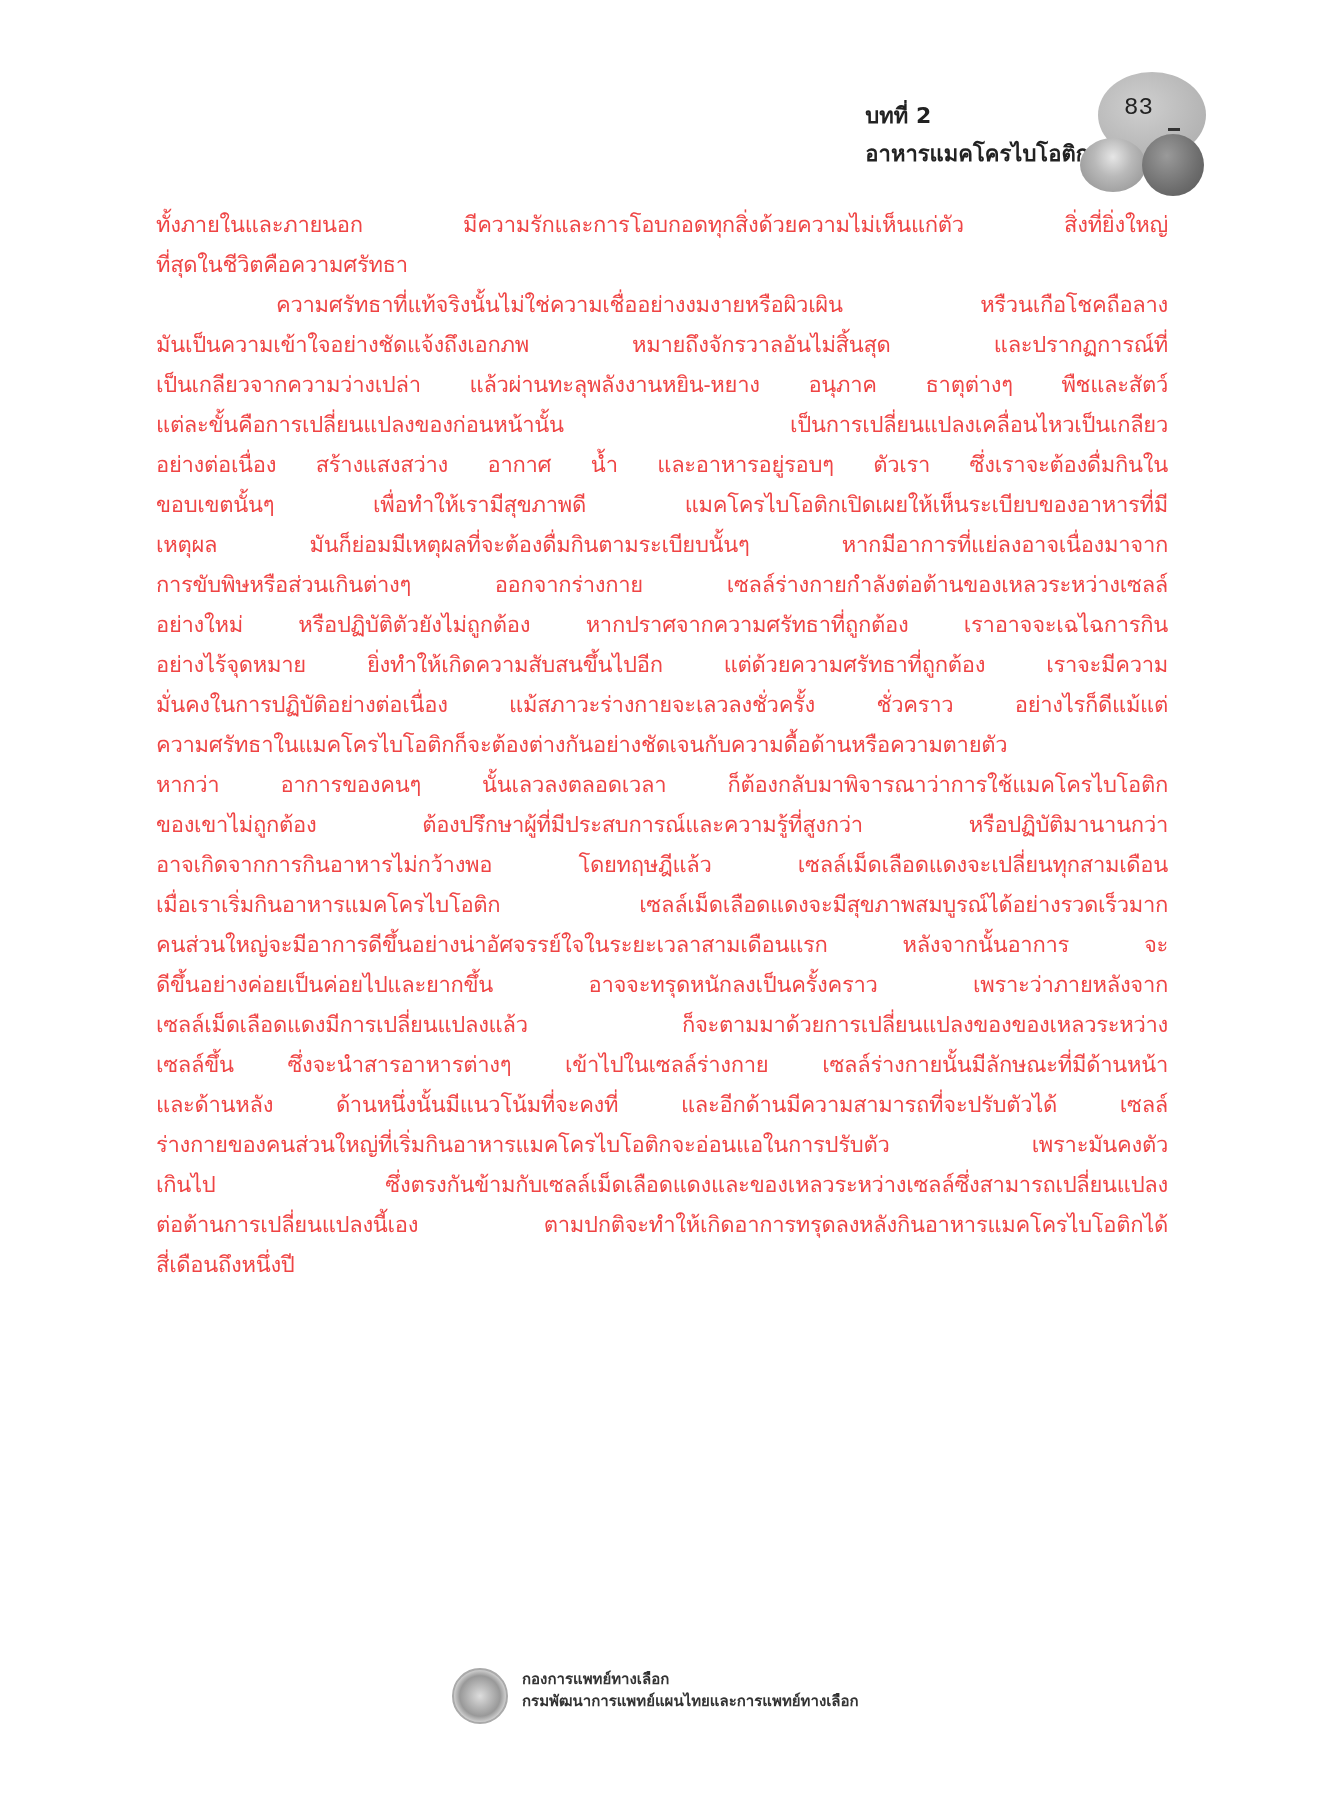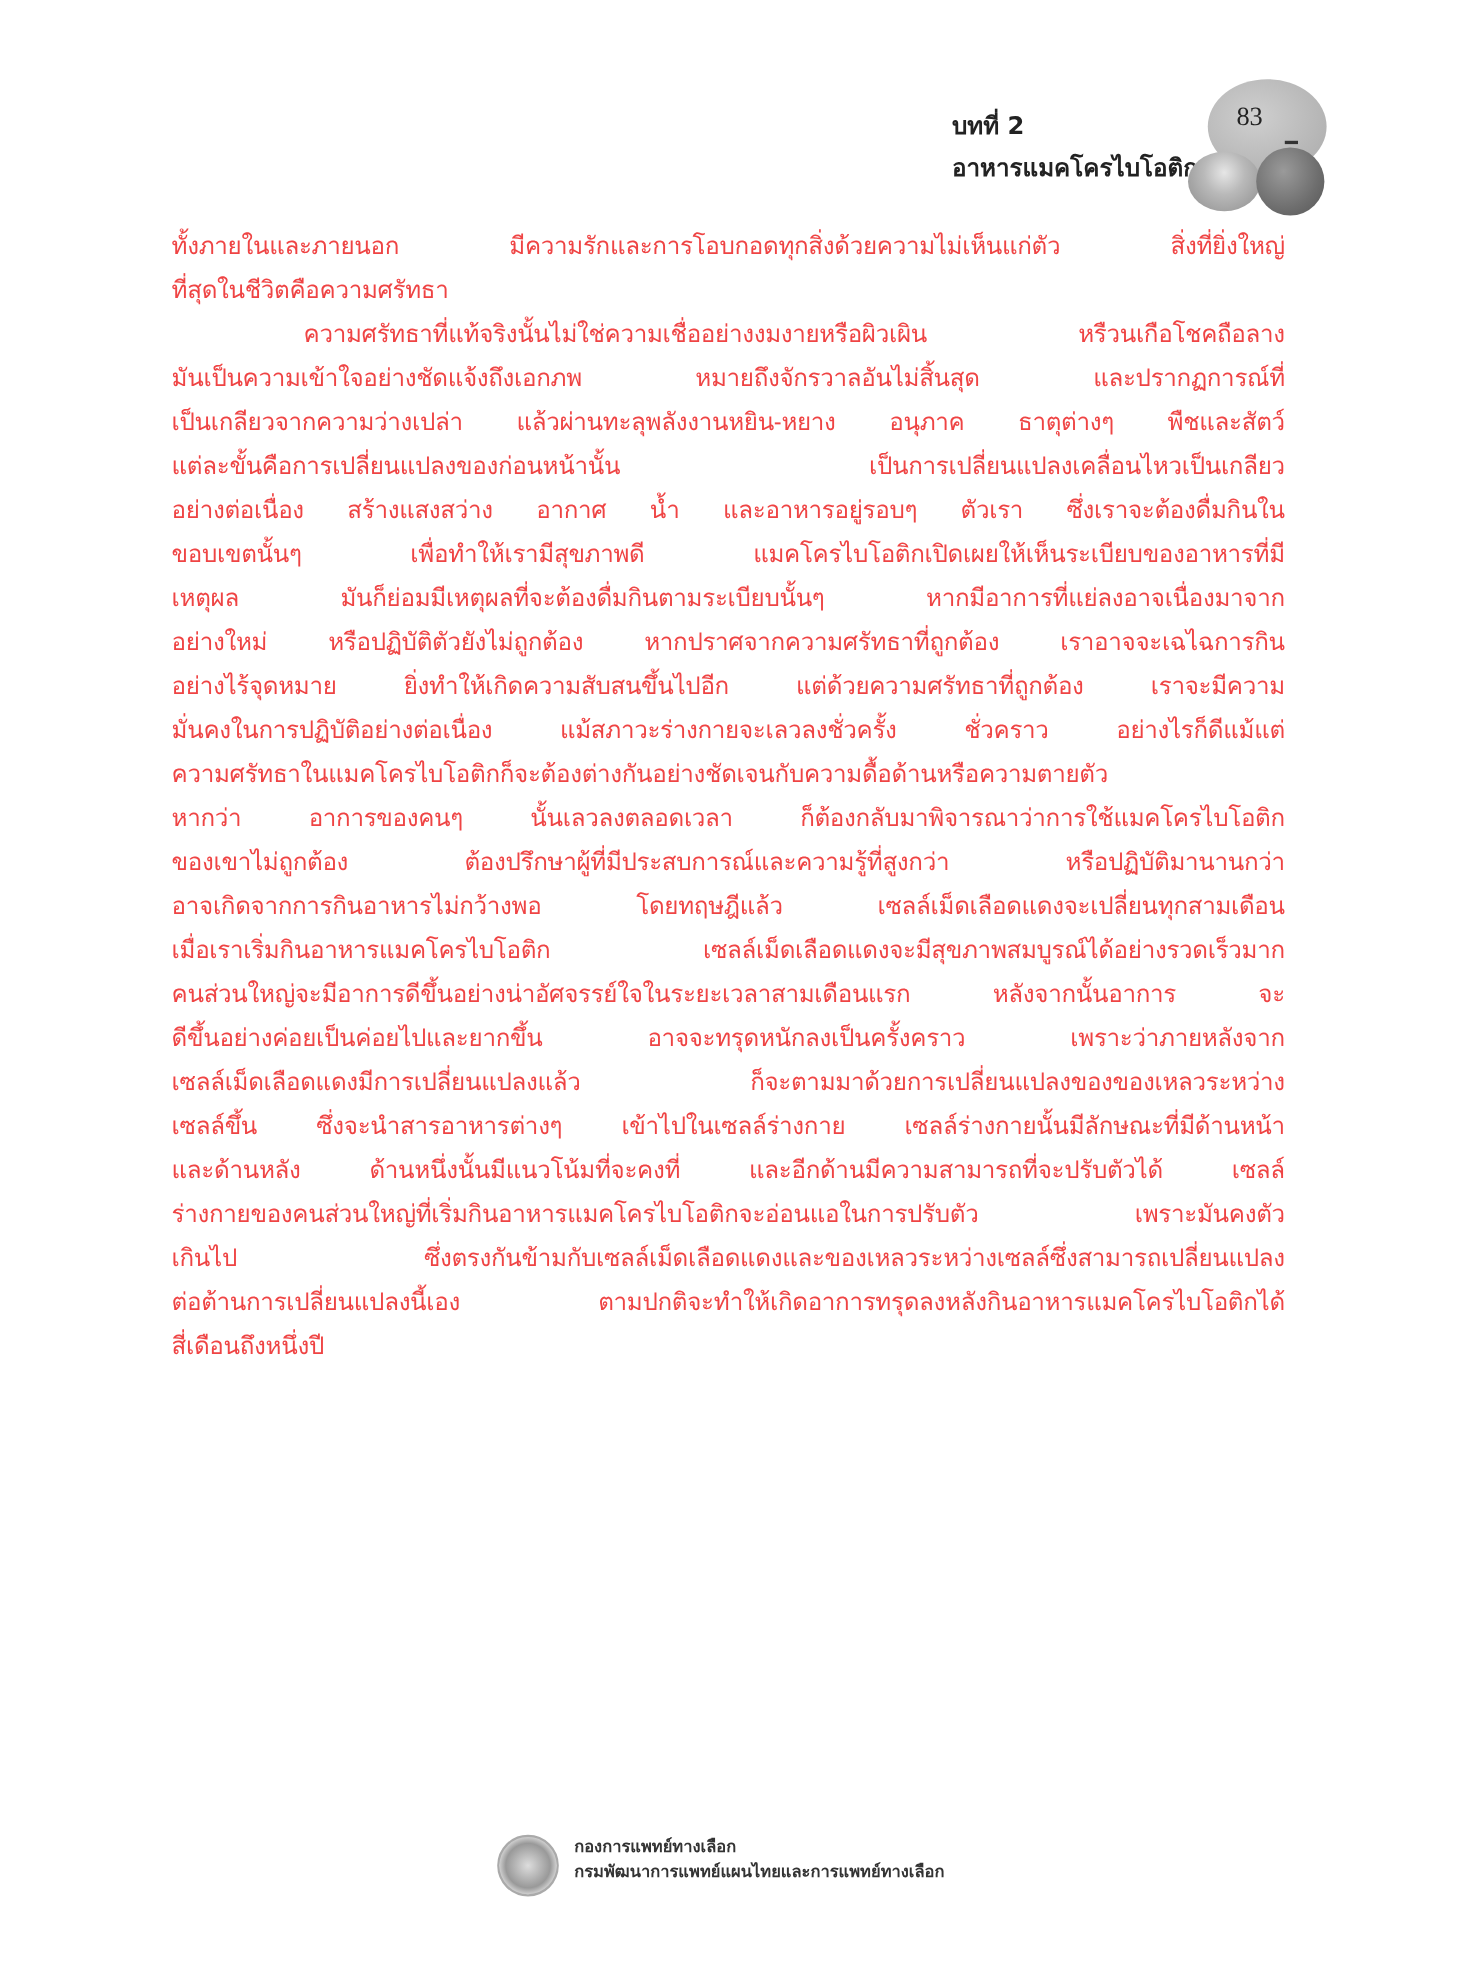--- a/index.html
+++ b/index.html
@@ -5,21 +5,21 @@
   html, body { margin: 0; padding: 0; background: #ffffff; }
   body { width: 1327px; height: 1800px; position: relative; overflow: hidden;
          font-family: "DejaVu Sans", "Liberation Sans", sans-serif; color: #1a1a1a; }
   .header { position: absolute; right: 238px; top: 96px; }
   .chapter { font-size: 22px; font-weight: bold; line-height: 40px; color: #222; }
   .chapter-title { font-size: 22px; font-weight: bold; line-height: 36px; color: #222; }
   .badge { position: absolute; left: 1080px; top: 72px; width: 180px; height: 130px; }
   .badge .oval { position: absolute; left: 18px; top: 0; width: 108px; height: 86px;
                  border-radius: 50%; background: radial-gradient(ellipse at 40% 40%, #cfcfcf, #a9a9a9); }
   .badge .pagenum { position: absolute; left: 44px; top: 22px; font-size: 24px; color: #222;
-                    font-family: Liberation Serif, serif; }
+                    font-family: Liberation Mono, monospace; }
   .tomato1 { position: absolute; left: 0px; top: 66px; width: 66px; height: 54px; border-radius: 50%;
              background: radial-gradient(ellipse at 50% 35%, #e6e6e6 0%, #b9b9b9 40%, #8c8c8c 100%); }
   .tomato2 { position: absolute; left: 62px; top: 62px; width: 62px; height: 62px; border-radius: 50%;
              background: radial-gradient(ellipse at 40% 35%, #9a9a9a 0%, #6e6e6e 60%, #555 100%); }
   .stem { position: absolute; left: 88px; top: 56px; width: 12px; height: 10px; border-top: 3px solid #333; }
   .body-text { position: absolute; left: 156px; top: 205px; width: 1012px;
                font-family: "DejaVu Sans Condensed", "DejaVu Sans", sans-serif; font-size: 22px;
                line-height: 40px; letter-spacing: -0.3px; color: #ef4444; }
   .line { white-space: nowrap; text-align: justify; text-align-last: justify; display: block; }
   .line.indent { padding-left: 120px; }
@@ -48,20 +48,21 @@
 <div class="body-text">
   <span class="line">ทั้งภายในและภายนอก  มีความรักและการโอบกอดทุกสิ่งด้วยความไม่เห็นแก่ตัว สิ่งที่ยิ่งใหญ่</span>
   <span class="line last">ที่สุดในชีวิตคือความศรัทธา</span>
   <span class="line indent">ความศรัทธาที่แท้จริงนั้นไม่ใช่ความเชื่ออย่างงมงายหรือผิวเผิน หรืวนเกือโชคถือลาง</span>
   <span class="line">มันเป็นความเข้าใจอย่างชัดแจ้งถึงเอกภพ หมายถึงจักรวาลอันไม่สิ้นสุด และปรากฏการณ์ที่</span>
   <span class="line">เป็นเกลียวจากความว่างเปล่า แล้วผ่านทะลุพลังงานหยิน-หยาง อนุภาค ธาตุต่างๆ พืชและสัตว์</span>
   <span class="line">แต่ละขั้นคือการเปลี่ยนแปลงของก่อนหน้านั้น เป็นการเปลี่ยนแปลงเคลื่อนไหวเป็นเกลียว</span>
   <span class="line">อย่างต่อเนื่อง สร้างแสงสว่าง อากาศ น้ำ และอาหารอยู่รอบๆ ตัวเรา ซึ่งเราจะต้องดื่มกินใน</span>
   <span class="line">ขอบเขตนั้นๆ เพื่อทำให้เรามีสุขภาพดี แมคโครไบโอติกเปิดเผยให้เห็นระเบียบของอาหารที่มี</span>
   <span class="line">เหตุผล มันก็ย่อมมีเหตุผลที่จะต้องดื่มกินตามระเบียบนั้นๆ หากมีอาการที่แย่ลงอาจเนื่องมาจาก</span>
+  <span class="line">การขับพิษหรือส่วนเกินต่างๆ ออกจากร่างกาย เซลล์ร่างกายกำลังต่อต้านของเหลวระหว่างเซลล์</span>
   <span class="line">อย่างใหม่ หรือปฏิบัติตัวยังไม่ถูกต้อง หากปราศจากความศรัทธาที่ถูกต้อง  เราอาจจะเฉไฉการกิน</span>
   <span class="line">อย่างไร้จุดหมาย ยิ่งทำให้เกิดความสับสนขึ้นไปอีก แต่ด้วยความศรัทธาที่ถูกต้อง เราจะมีความ</span>
   <span class="line">มั่นคงในการปฏิบัติอย่างต่อเนื่อง แม้สภาวะร่างกายจะเลวลงชั่วครั้ง ชั่วคราว อย่างไรก็ดีแม้แต่</span>
   <span class="line">ความศรัทธาในแมคโครไบโอติกก็จะต้องต่างกันอย่างชัดเจนกับความดื้อด้านหรือความตายตัว</span>
   <span class="line">หากว่า  อาการของคนๆ นั้นเลวลงตลอดเวลา ก็ต้องกลับมาพิจารณาว่าการใช้แมคโครไบโอติก</span>
   <span class="line">ของเขาไม่ถูกต้อง ต้องปรึกษาผู้ที่มีประสบการณ์และความรู้ที่สูงกว่า หรือปฏิบัติมานานกว่า</span>
   <span class="line">อาจเกิดจากการกินอาหารไม่กว้างพอ โดยทฤษฎีแล้ว เซลล์เม็ดเลือดแดงจะเปลี่ยนทุกสามเดือน</span>
   <span class="line">เมื่อเราเริ่มกินอาหารแมคโครไบโอติก เซลล์เม็ดเลือดแดงจะมีสุขภาพสมบูรณ์ได้อย่างรวดเร็วมาก</span>
   <span class="line">คนส่วนใหญ่จะมีอาการดีขึ้นอย่างน่าอัศจรรย์ใจในระยะเวลาสามเดือนแรก หลังจากนั้นอาการ จะ</span>
   <span class="line">ดีขึ้นอย่างค่อยเป็นค่อยไปและยากขึ้น อาจจะทรุดหนักลงเป็นครั้งคราว  เพราะว่าภายหลังจาก</span>

